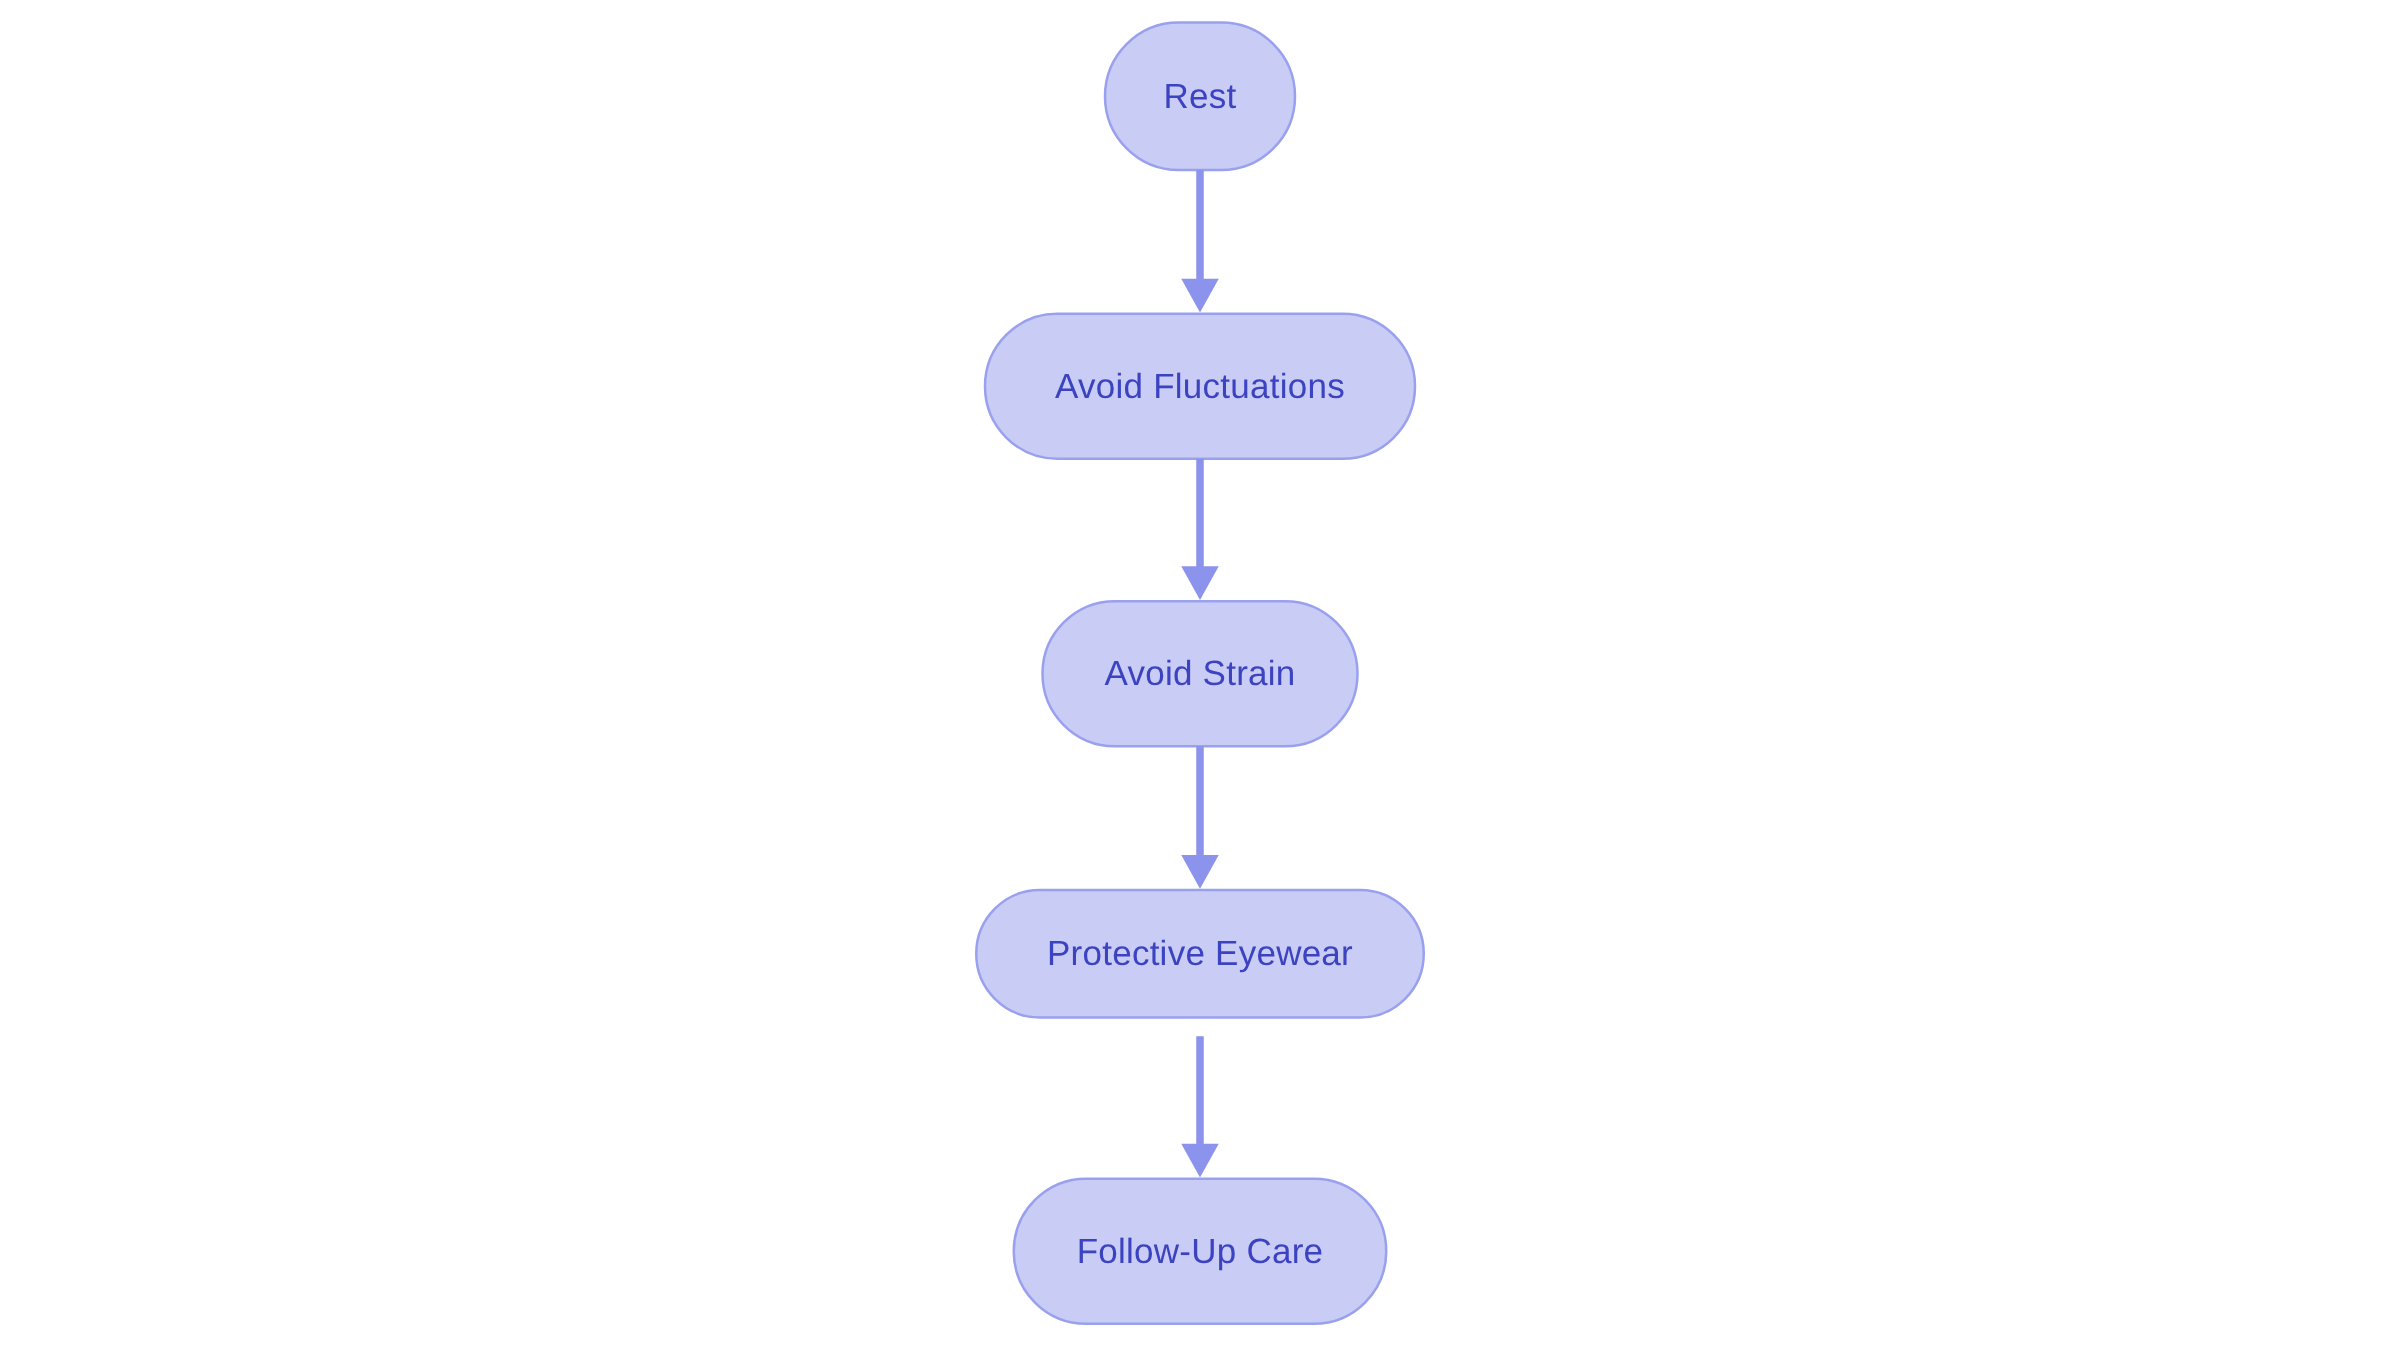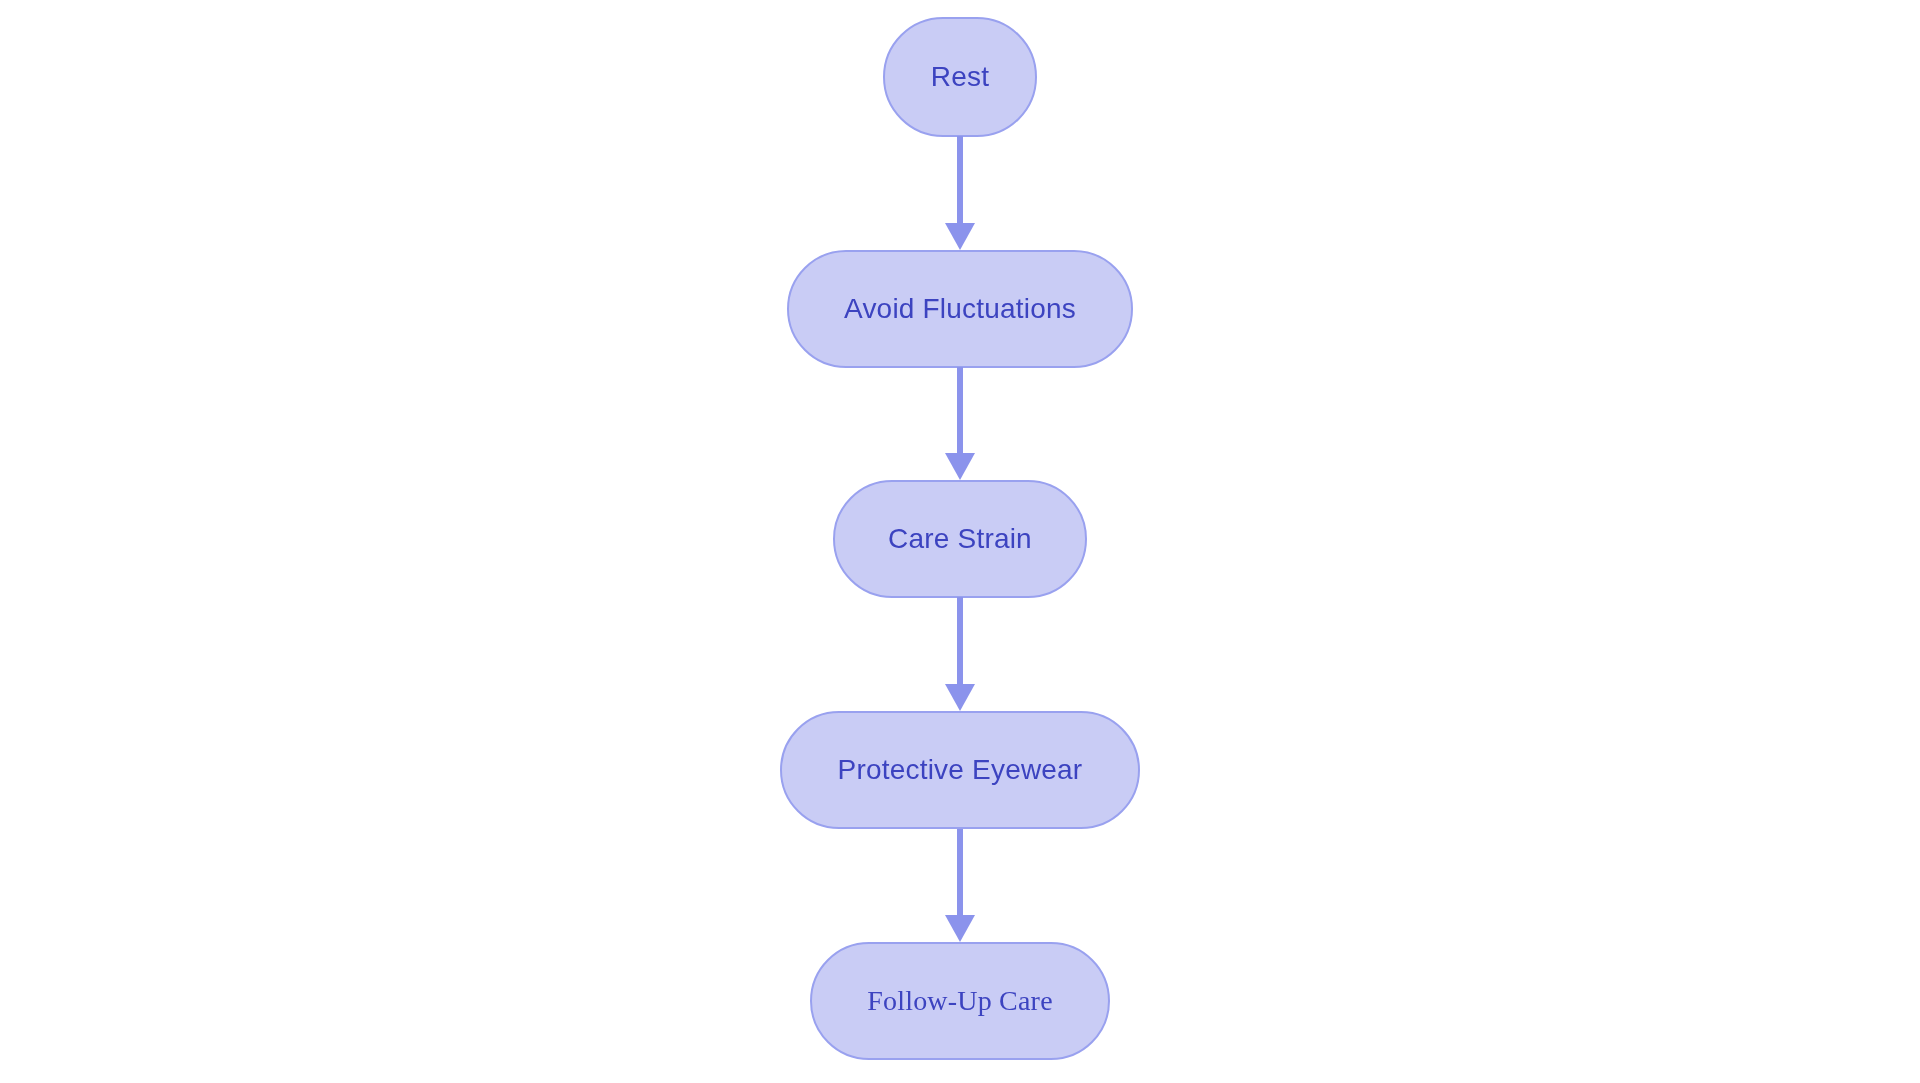--- a/index.html
+++ b/index.html
@@ -36,27 +36,26 @@
   }
   .node-vision {
     left: 787px;  top: 250px; width: 346px; height: 118px;
     border-radius: 59px;
   }
   .node-strain {
     left: 833px;  top: 480px; width: 254px; height: 118px;
     border-radius: 59px;
   }
   .node-eyewear {
-    left: 780px;  top: 711px; width: 360px; height: 118px;
+    left: 780px;  top: 711px; width: 360px; height: 104px;
     border-radius: 59px;
   }
   .node-followup {
     left: 810px;  top: 942px; width: 300px; height: 118px;
     border-radius: 59px;
-    font-family: Liberation Serif, serif;
   }
   .edge-line {
     position: absolute;
     left: 957px;
     width: 6px;
     height: 88px;
     background: var(--arrow, #8b93ec);
   }
   .edge-head {
     position: absolute;
@@ -85,21 +84,21 @@
   <div class="edge-head head-1"></div>
 
   <div class="node node-vision">
     <span>Avoid Fluctuations</span>
   </div>
 
   <div class="edge-line line-2"></div>
   <div class="edge-head head-2"></div>
 
   <div class="node node-strain">
-    <span>Care Strain</span>
+    <span>Avoid Strain</span>
   </div>
 
   <div class="edge-line line-3"></div>
   <div class="edge-head head-3"></div>
 
   <div class="node node-eyewear">
     <span>Protective Eyewear</span>
   </div>
 
   <div class="edge-line line-4"></div>

